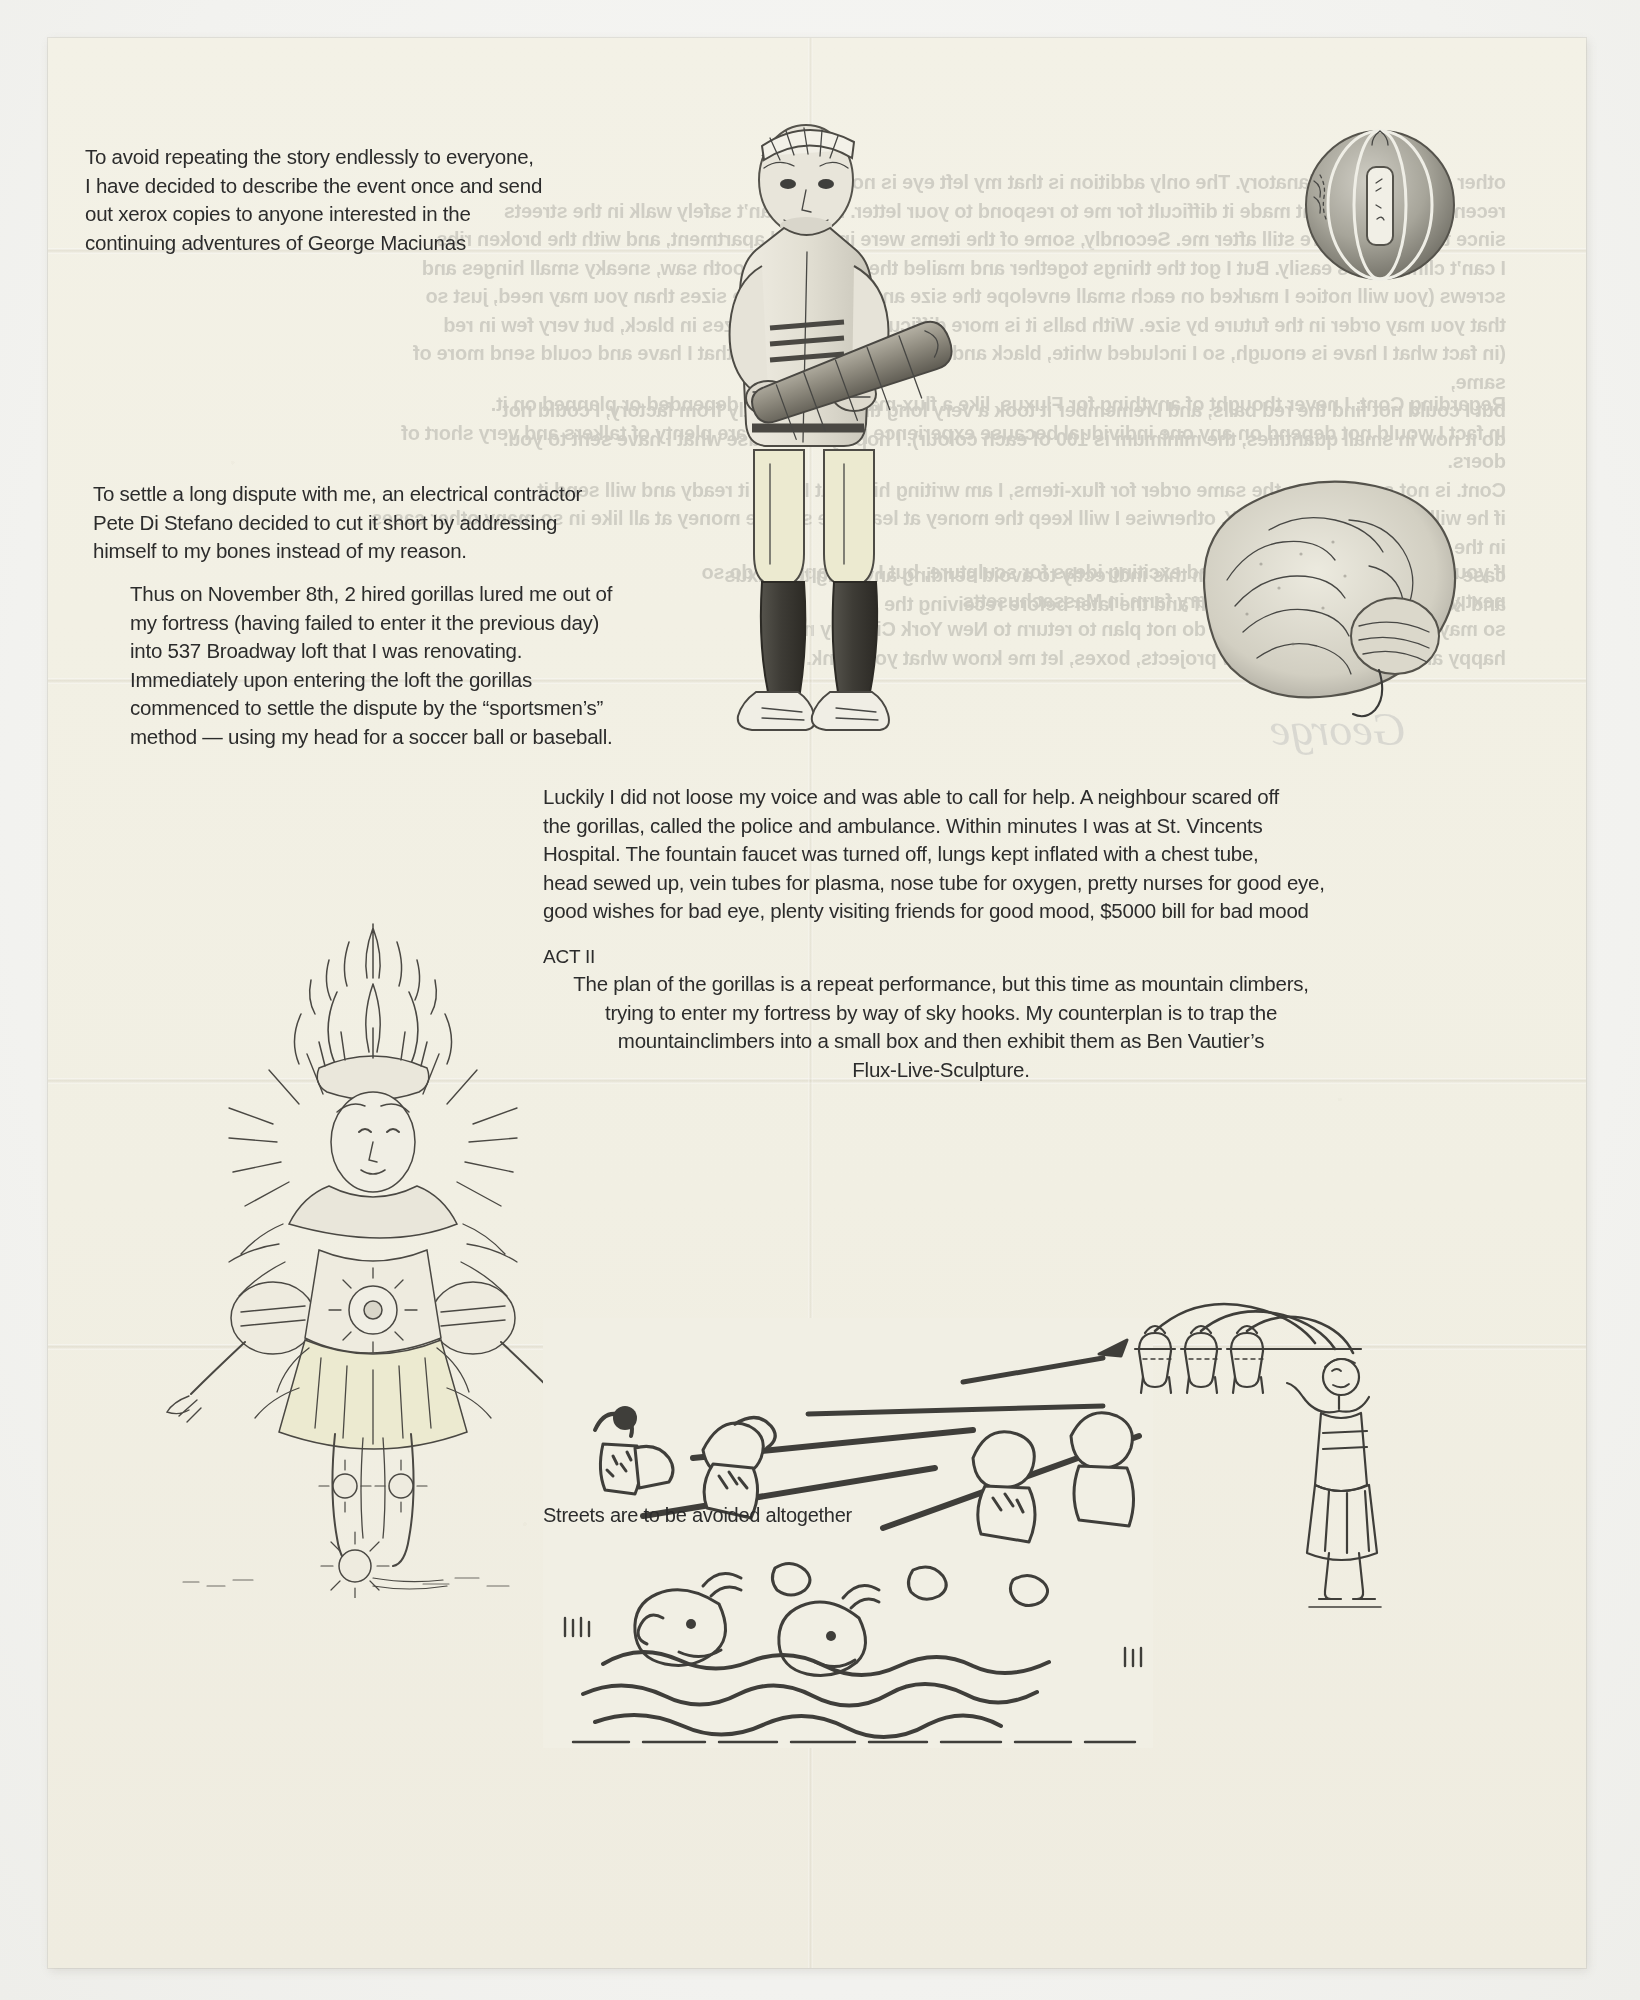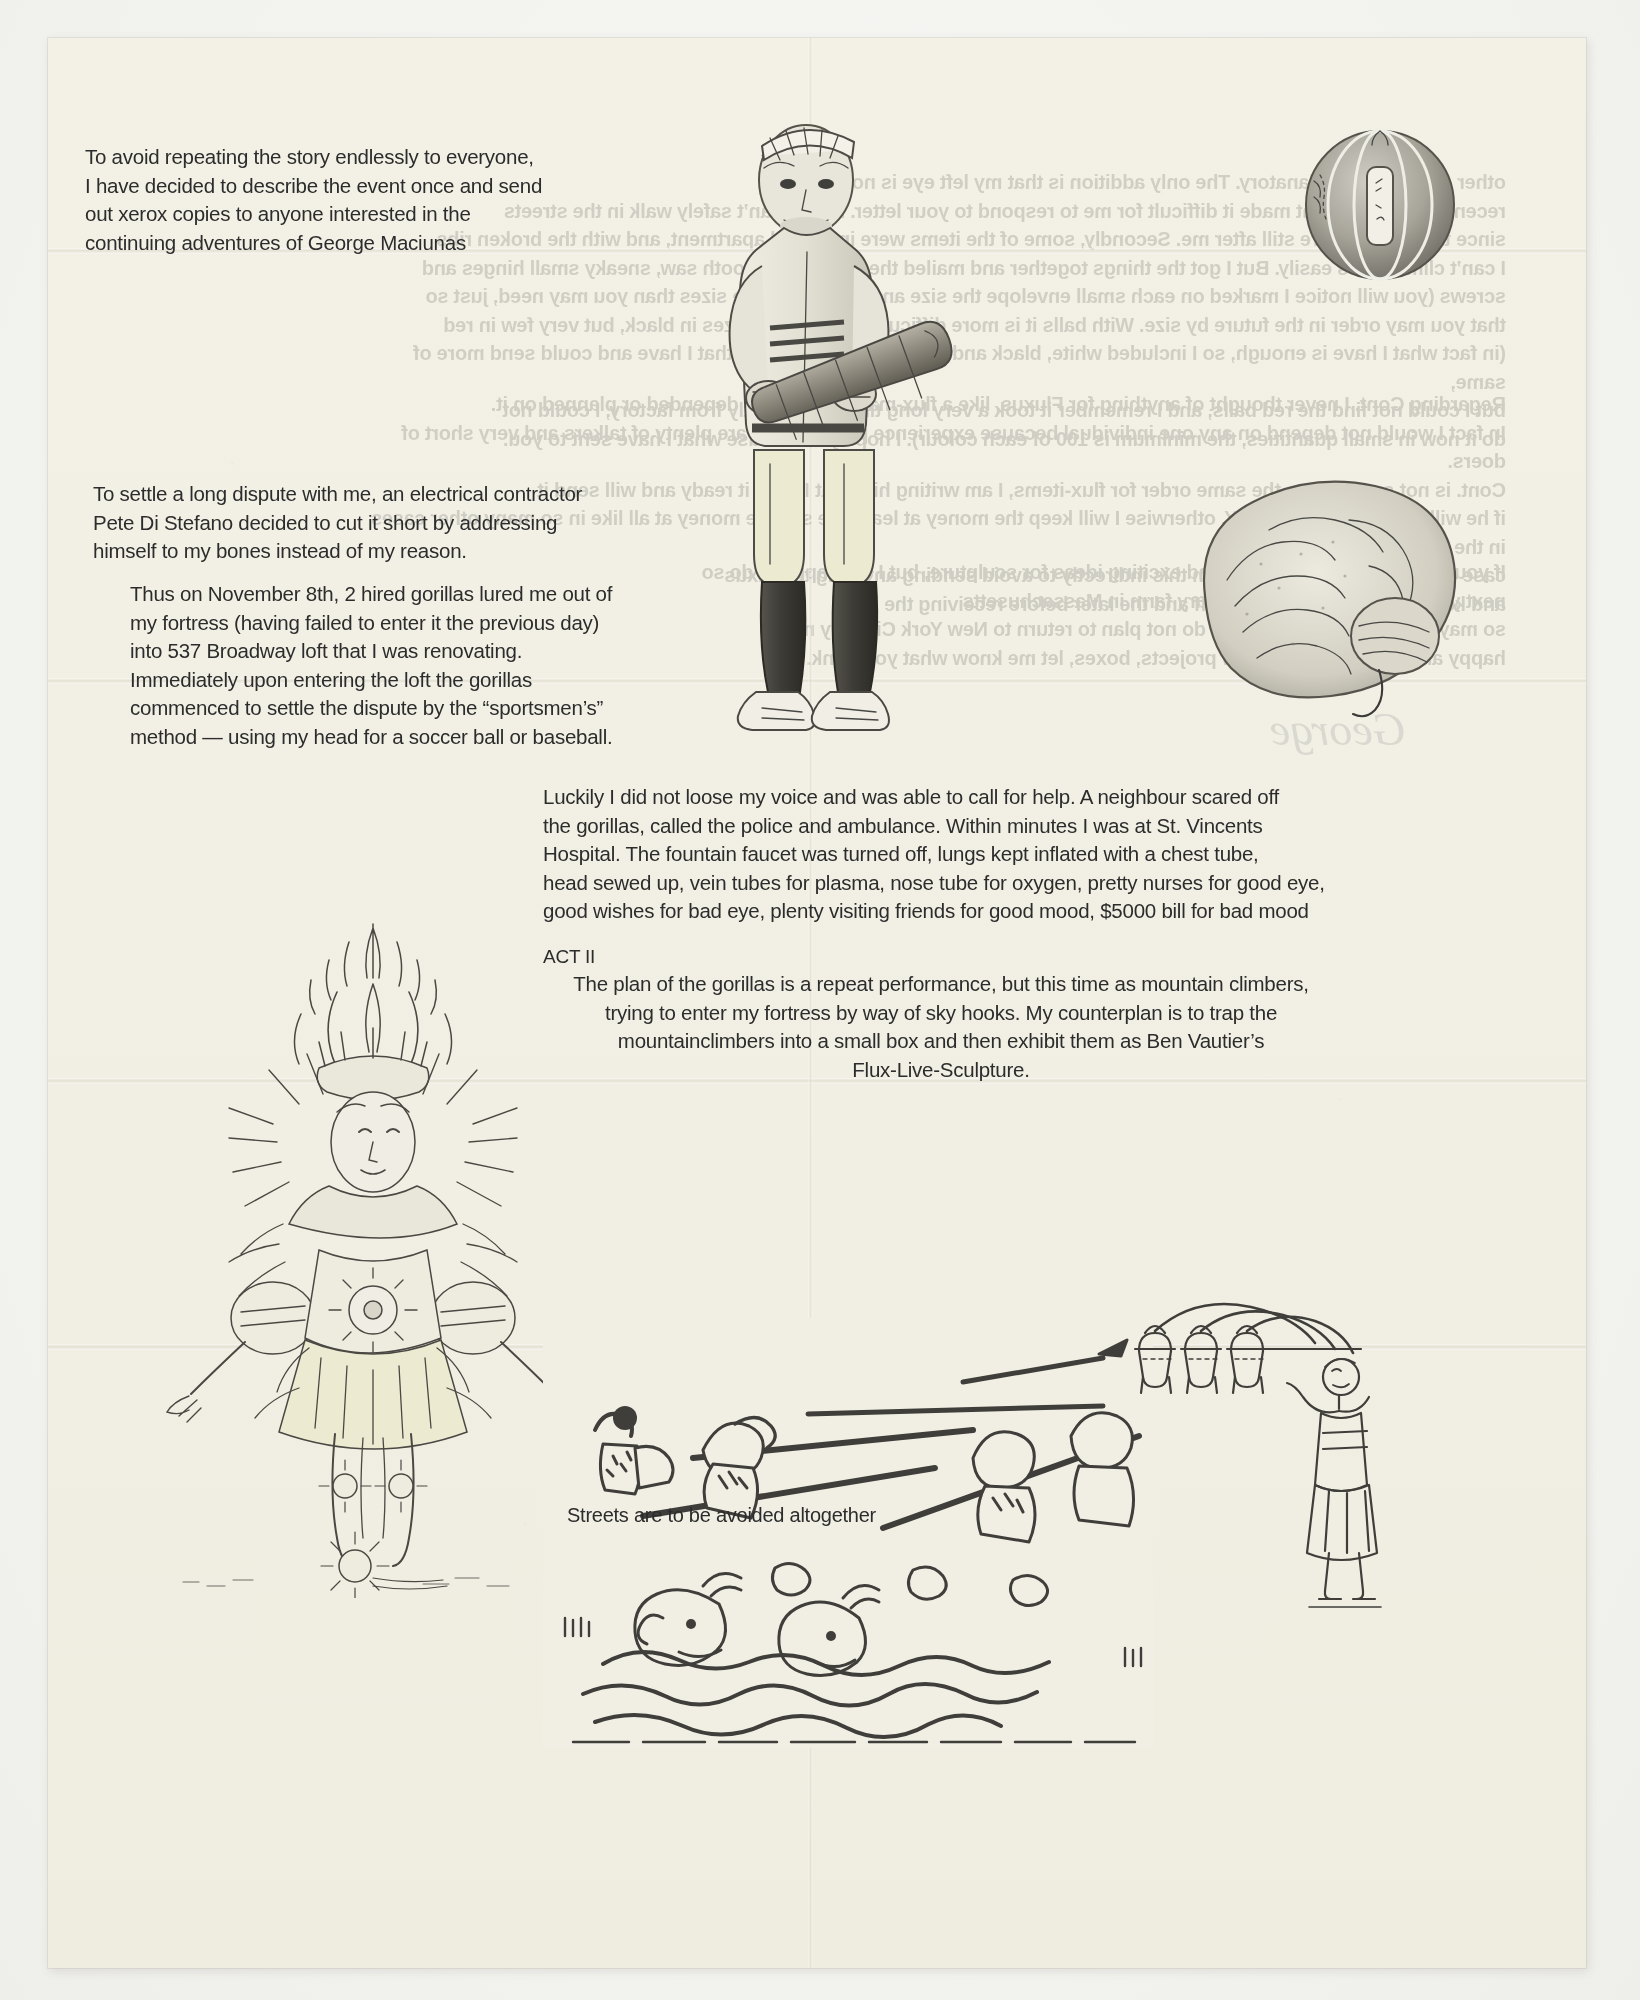--- a/index.html
+++ b/index.html
@@ -92,21 +92,21 @@
 
   #p-intro  { left: 37px;  top: 105px;  width: 620px; }
   #p-settle { left: 45px;  top: 442px;  width: 620px; }
   #p-thus   { left: 45px;  top: 542px;  width: 640px; margin-left: 37px; }
   #p-broke  { left: 45px;  top: 723px;  width: 620px; }
 
   #p-luckily{ left: 495px; top: 745px;  width: 830px; }
   #act2-head{ left: 495px; top: 905px;  width: 300px; font-size: 19px;}
   #p-act2   { left: 478px; top: 932px;  width: 830px; text-align: center; }
 
-  #caption  { left: 495px; top: 1463px; width: 600px; font-size: 20px; margin-left: 24px; }
+  #caption  { left: 495px; top: 1463px; width: 600px; font-size: 20px; }
 
   
   #verso {
     position: absolute;
     left: 0; top: 0;
     width: 1538px; height: 1930px;
     pointer-events: none;
     transform: scaleX(-1);
     opacity: 0.17;
     color: #2b2b2b;

